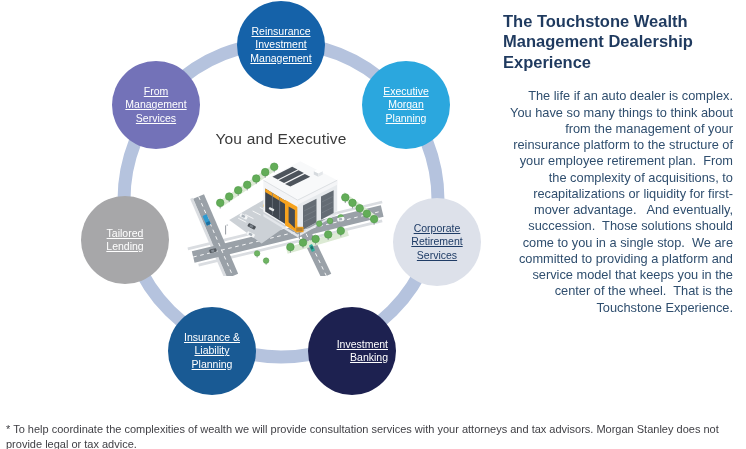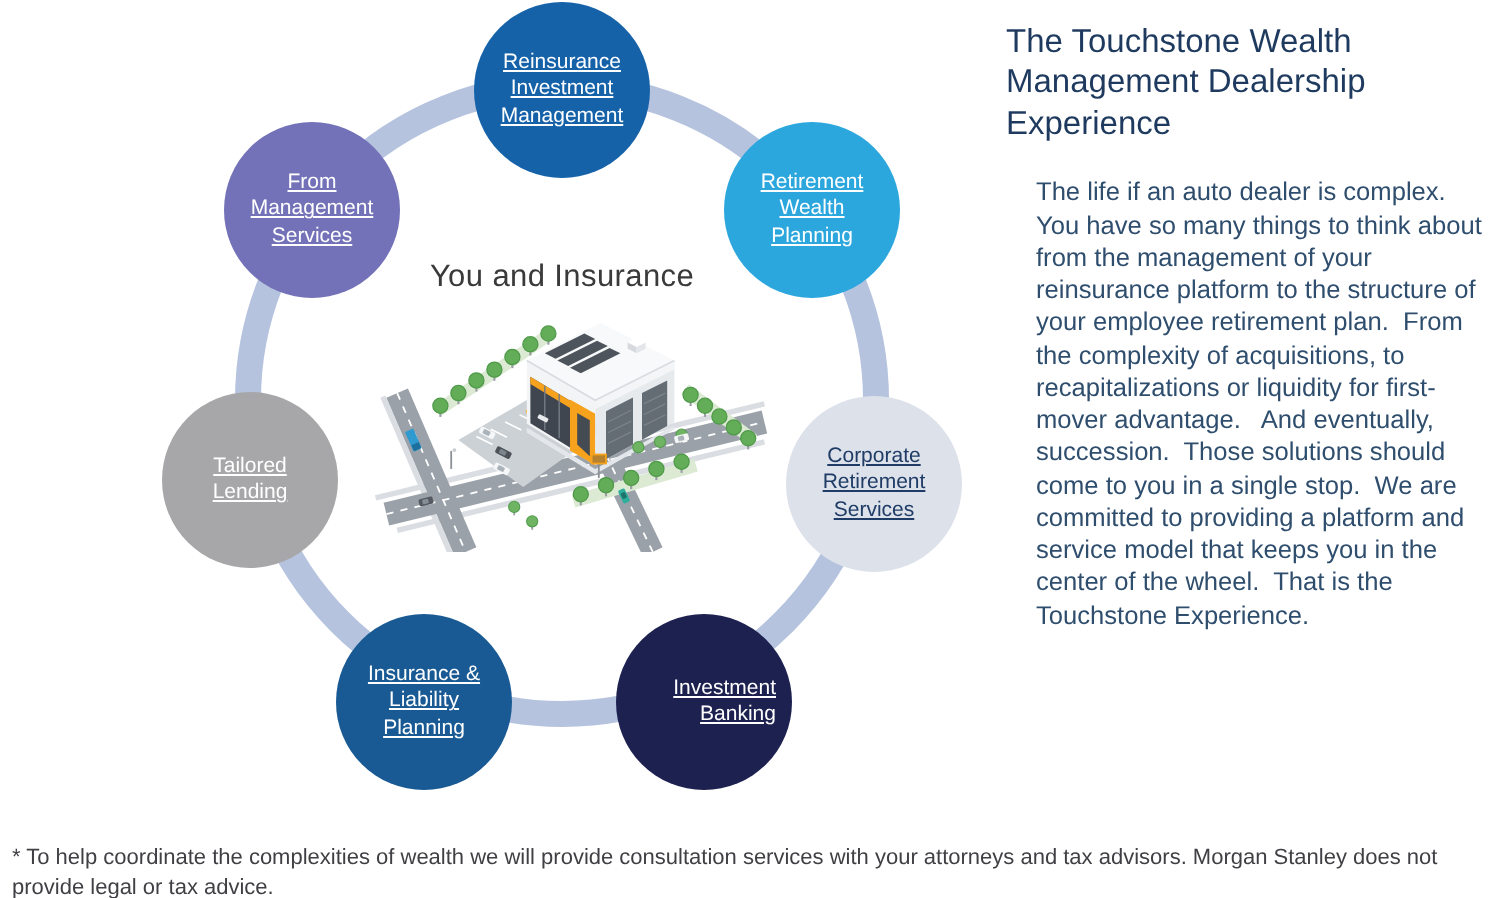--- a/index.html
+++ b/index.html
@@ -13,26 +13,27 @@
     display:flex;align-items:center;justify-content:center;text-align:center;
     font-size:10.5px;line-height:1.25;padding:8px;box-sizing:border-box;
   }
   .node span{display:block;text-decoration:underline;}
   .center-label{
     position:absolute;left:191px;top:130px;width:180px;text-align:center;
     font-size:15.5px;color:#3a3a3a;letter-spacing:0.2px;
   }
   .right-panel{position:absolute;left:503px;top:11px;width:232px;}
   .slide-title{
-    margin:0 0 16px 0;font-size:16.5px;font-weight:400;line-height:1.24;
+    margin:0 0 16px 0;font-size:16.5px;font-weight:700;line-height:1.24;
     color:#1f3a5f;width:220px;
   }
   .slide-body{
-    margin:15px;font-size:12.8px;line-height:1.27;color:#2f4e6e;width:226px;
+    margin:4px;font-size:12.8px;line-height:1.27;color:#2f4e6e;width:226px;
     white-space:pre-wrap;
+    text-align:right;
   }
   .footnote{
     position:absolute;left:6px;top:407px;width:732px;font-size:11px;
     line-height:1.35;color:#3f3f44;margin-top:15px;
   }
   .illus{position:absolute;left:186px;top:155px;width:198px;height:121px;}
 </style>
 </head>
 <body>
 
@@ -190,39 +191,39 @@
     <g>
       <line x1="44" y1="88" x2="44" y2="78" stroke="#8a9096" stroke-width="1"></line>
       <circle cx="45.8" cy="77.6" r="1" fill="#c7ccd1"></circle>
     </g>
   </svg>
 
   <div class="node" style="left: 237px; top: 1px; background: rgb(21, 98, 169); color: rgb(255, 255, 255);">
     <span>Reinsurance Investment Management</span>
   </div>
   <div class="node" style="left: 362px; top: 61px; background: rgb(43, 167, 222); color: rgb(255, 255, 255);">
-    <span>Retirement Wealth Planning</span>
+    <span>Executive Morgan Planning</span>
   </div>
   <div class="node" style="left: 393px; top: 198px; background: rgb(221, 225, 234); color: rgb(31, 60, 102);">
     <span>Corporate Retirement Services</span>
   </div>
   <div class="node" style="left: 308px; top: 307px; background: rgb(29, 33, 80); color: rgb(255, 255, 255); text-align: right;">
     <span>Investment Banking</span>
   </div>
   <div class="node" style="left: 81px; top: 196px; background: rgb(167, 167, 169); color: rgb(255, 255, 255);">
     <span>Tailored Lending</span>
   </div>
   <div class="node" style="left: 168px; top: 307px; background: rgb(25, 90, 148); color: rgb(255, 255, 255);">
     <span>Insurance &amp; Liability Planning</span>
   </div>
   <div class="node" style="left: 112px; top: 61px; background: rgb(115, 114, 184); color: rgb(255, 255, 255);">
     <span>From Management Services</span>
   </div>
 
-  <div class="center-label">You and Insurance</div>
+  <div class="center-label">You and Executive</div>
 
   <div class="right-panel">
     <h1 class="slide-title">The Touchstone Wealth Management Dealership Experience</h1>
     <p class="slide-body">The life if an auto dealer is complex.  You have so many things to think about from the management of your reinsurance platform to the structure of your employee retirement plan.  From the complexity of acquisitions, to recapitalizations or liquidity for first-mover advantage.   And eventually, succession.  Those solutions should come to you in a single stop.  We are committed to providing a platform and service model that keeps you in the center of the wheel.  That is the Touchstone Experience.</p>
   </div>
 
   <div class="footnote">* To help coordinate the complexities of wealth we will provide consultation services with your attorneys and tax advisors. Morgan Stanley does not provide legal or tax advice.</div>
 
 </div>
 

